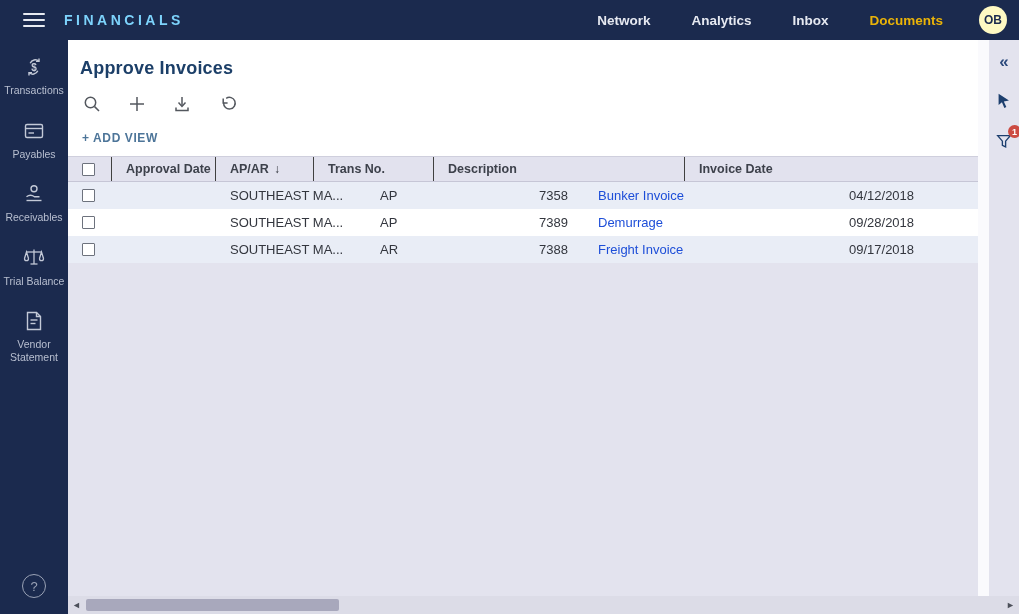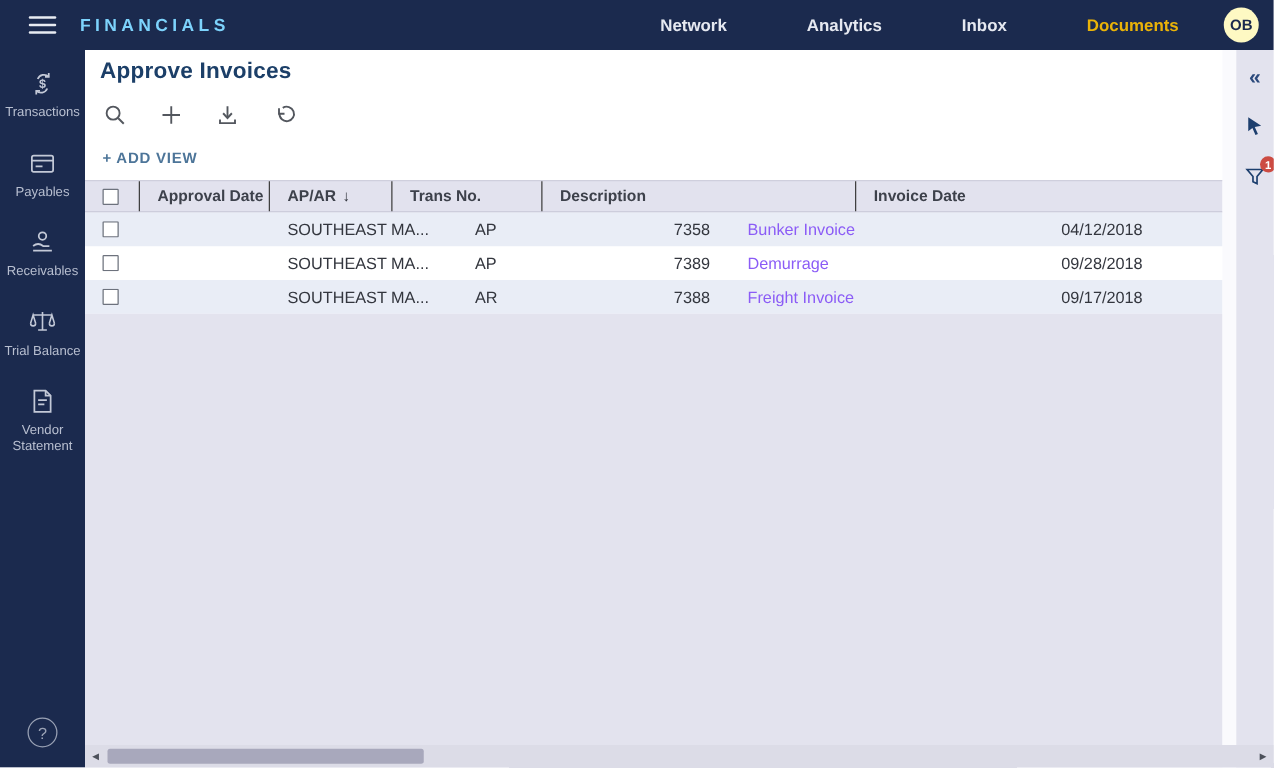--- a/index.html
+++ b/index.html
@@ -5,35 +5,35 @@
   *{box-sizing:border-box;margin:0;padding:0}
   html,body{width:1019px;height:614px}
   body{font-family:"Liberation Sans",sans-serif;overflow:hidden;background:#fff}
   .app{position:relative;width:1019px;height:614px}
 
   
   .topbar{height:40px;background:#1b2a4e;display:flex;align-items:center;color:#fff}
   .hamburger{width:22px;margin-left:23px;cursor:pointer}
   .hamburger span{display:block;height:2.5px;background:#e8ebf2;margin:3.5px 0;border-radius:1px}
   .brand{margin-left:19px;font-size:14px;font-weight:700;letter-spacing:3.5px;color:#7dd3fc}
-  .topnav{margin-left:auto;display:flex;align-items:flex-start;gap:64px;font-size:13.5px;font-weight:600}
+  .topnav{margin-left:auto;display:flex;align-items:flex-start;gap:41px;font-size:13.5px;font-weight:600}
   .topnav .nav-item{color:#e6e9f1;cursor:pointer;text-decoration:none}
   .topnav .nav-item.dim{color:#eab308}
   .avatar{width:28px;height:28px;border-radius:50%;background:#fef9c3;color:#1b2a4e;font-weight:700;font-size:12px;display:flex;align-items:center;justify-content:center;margin-left:36px;margin-right:12px;cursor:pointer;flex:none}
 
   
   .layout{display:flex;height:574px}
   .sidebar{width:68px;background:#1b2a4e;display:flex;flex-direction:column;align-items:center;padding-top:15px;position:relative;flex:none}
   .side-item{display:flex;flex-direction:column;align-items:center;margin-bottom:22px;cursor:pointer;color:#c3c9d7;width:66px;text-align:center}
   .side-item svg{width:24px;height:24px}
   .side-item .lbl{font-size:10.5px;margin-top:5px;line-height:1.2;color:#b8bfd0}
   .help{position:absolute;bottom:16px;left:50%;transform:translateX(-50%);width:24px;height:24px;border:1.5px solid #9aa2b5;border-radius:50%;color:#9aa2b5;font-size:13px;display:flex;align-items:center;justify-content:center;cursor:pointer}
 
   .main{flex:1;background:#fff;display:flex;flex-direction:column;min-width:0}
-  .page-head{padding:6px 0 0 12px}
+  .page-head{padding:18px 0 0 12px}
   .page-title{font-size:18px;font-weight:700;color:#1c3f68;letter-spacing:.2px}
   .toolbar{display:flex;gap:25px;padding:15px 0 0 14px;color:#53575e;align-items:center}
   .tool-btn{width:20px;height:20px;cursor:pointer;color:#53575e}
   .tool-btn svg{width:20px;height:20px;display:block}
   .add-view{display:inline-block;margin:17px 0 11px 14px;color:#4d7599;font-size:12px;font-weight:700;letter-spacing:.6px;cursor:pointer;text-decoration:none;align-self:flex-start}
 
   
   .grid-head{display:flex;align-items:stretch;height:26px;background:#e2e2ee;border-top:1px solid #cfcfdd;border-bottom:1px solid #c6c6d6;font-size:12.5px;font-weight:700;color:#3d414b}
   .gc{padding-left:14px;display:flex;align-items:center;overflow:hidden;white-space:nowrap}
   .grid-head .gc{border-right:1px solid #404040;cursor:pointer}
@@ -42,21 +42,21 @@
   .c-appr{width:104px;flex:none}
   .c-comp{width:150px;flex:none}
   .c-apar{width:98px;flex:none}
   .c-trans{width:120px;flex:none}
   .c-desc{width:251px;flex:none}
   .c-inv{flex:1;min-width:0}
   .num{justify-content:flex-end;padding-right:16px;padding-left:0}
   .grid-row{display:flex;align-items:center;height:27px;font-size:13px;color:#33363e;cursor:pointer}
   .grid-row.stripe{background:#e9edf6}
   .checkbox{width:13px;height:13px;border:1.5px solid #6d727d;background:#fff;border-radius:1px;display:inline-block;cursor:pointer;flex:none}
-  .cell-link{color:#8b5cf6;cursor:pointer}
+  .cell-link{color:#1d4ed8;cursor:pointer}
   .sort{margin-left:5px;font-size:12px;color:#2d3038;font-weight:700}
   .filler{flex:1;background:#e3e3ee}
 
   
   .vscroll{width:11px;background:#fafafd;flex:none;cursor:pointer}
   .rightbar{width:30px;background:#e3e3ee;display:flex;flex-direction:column;align-items:center;padding-top:10px;gap:18px;color:#1d3f6e;flex:none}
   .rb-btn{position:relative;cursor:pointer;color:#1d3f6e;display:flex;align-items:center;justify-content:center;width:22px;height:22px}
   .collapse-glyph{font-size:17px;font-weight:700;color:#2c4a7c;line-height:1}
   .rb-btn svg{width:18px;height:18px;display:block}
   .badge{position:absolute;top:-5px;right:-6px;min-width:13px;height:13px;border-radius:7px;background:#cc4b42;color:#fff;font-size:9px;font-weight:700;display:flex;align-items:center;justify-content:center;padding:0 2px}

